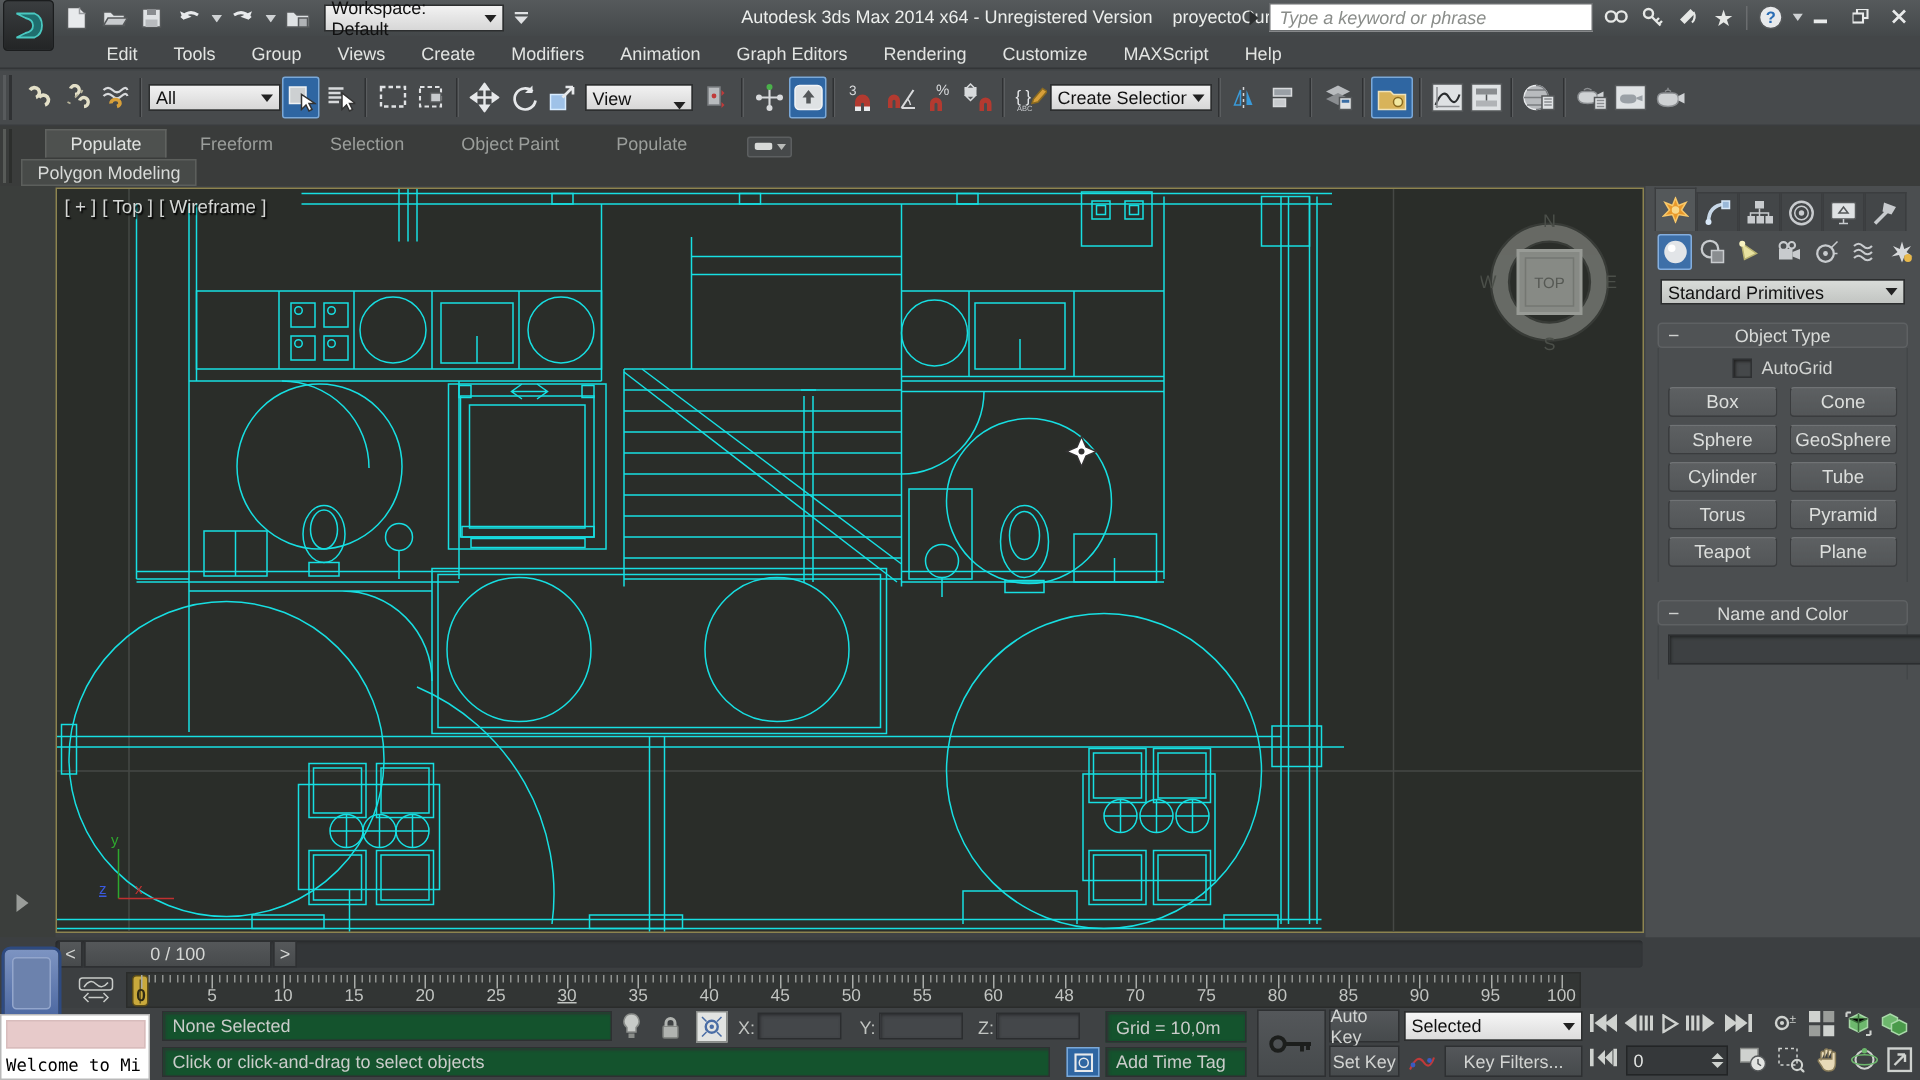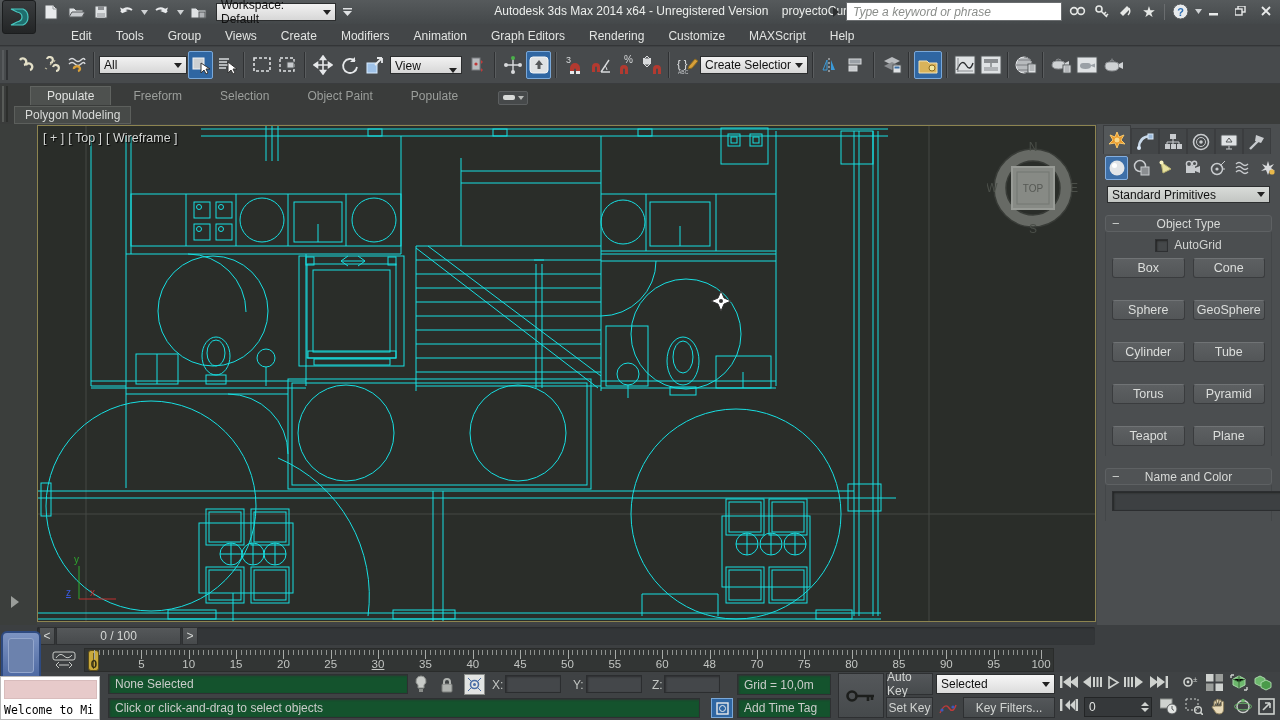--- a/index.html
+++ b/index.html
@@ -82,21 +82,21 @@
   #cp-category { margin:4px 10px 0 10px; }
   .rollout { margin:12px 8px 0 8px; }
   .rollout-head { height:17px; border:1px solid #5e6163; border-radius:3px; background:#5154556;
     display:flex; align-items:center; color:#d8dad8; position:relative; background:#505355; }
   .rollout-head .minus { position:absolute; left:6px; font-size:13px; color:#cfd1cf; }
   .rollout-head .rtitle { width:100%; text-align:center; font-size:12px; }
   .rollout-body { border-left:1px solid #434648; border-right:1px solid #434648; padding:6px 6px 10px 6px; }
   .autogrid-row { display:flex; align-items:center; gap:6px; justify-content:center; margin-bottom:6px; }
   .checkbox { width:13px; height:13px; background:#45484a; border:1px solid #2e3032;
     box-shadow:inset 1px 1px 2px #222; }
-  .prim-grid { display:grid; grid-template-columns:1fr 1fr; gap:22px 8px; }
+  .prim-grid { display:grid; grid-template-columns:1fr 1fr; gap:5px 8px; }
   .prim-btn { height:20px; background:linear-gradient(#5d6062,#535658); border:1px solid #3a3c3e;
     border-top-color:#707375; color:#dcdedc; display:flex; align-items:center; justify-content:center;
     border-radius:3px; font-size:12.5px; }
   #name-color-row { display:flex; gap:6px; align-items:center; }
   #obj-name-field { flex:1; height:20px; background:#3d4042; border:1px solid #2c2e30;
     box-shadow:inset 1px 1px 2px #232525; color:#ddd; padding:0 4px; font-family:"Liberation Sans",sans-serif;}
 
   
   #timeline-row { position:absolute; left:0; top:625px; width:1280px; height:23px; background:#3c3f41; }
   #tl-groove { position:absolute; left:37px; top:2px; width:1058px; height:18px; background:#333638;

